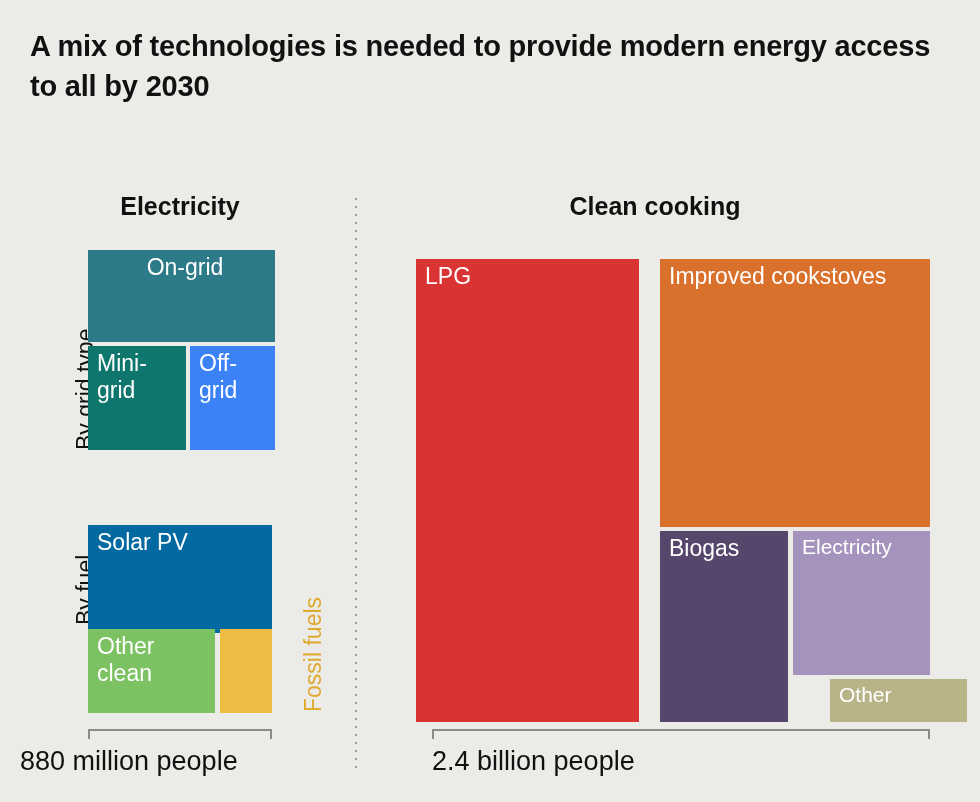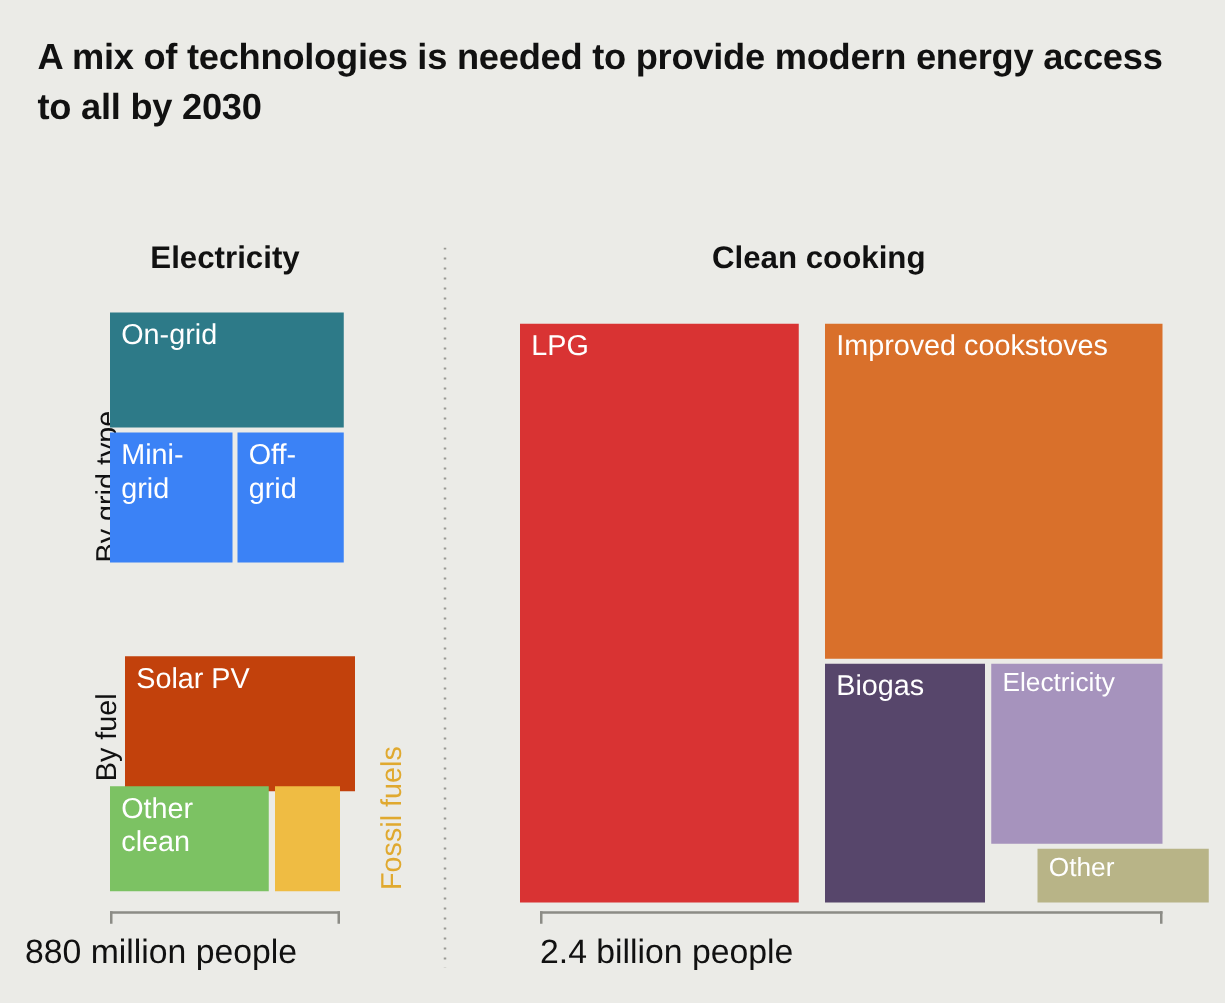--- a/index.html
+++ b/index.html
@@ -82,26 +82,26 @@
     font-size: 23px;
     line-height: 1.18;
     color: #ffffff;
     letter-spacing: 0px;
   }
   .cell.small .cell-label {
     font-size: 21px;
   }
 
   
-  #cell-ongrid   { left: 88px;  top: 250px; width: 187px; height: 92px;  background: #2d7a88; }
-  #cell-minigrid { left: 88px;  top: 346px; width: 98px;  height: 104px; background: #3b82f6; }
+  #cell-ongrid   { left: 88px;  top: 250px; width: 187px; height: 92px;  background: #2d7a88; text-align: center; }
+  #cell-minigrid { left: 88px;  top: 346px; width: 98px;  height: 104px; background: #0f766e; }
   #cell-offgrid  { left: 190px; top: 346px; width: 85px;  height: 104px; background: #3b82f6; }
 
   
-  #cell-solarpv    { left: 88px;  top: 525px; width: 184px; height: 108px; background: #c2410c; margin-left: 12px; }
+  #cell-solarpv    { left: 88px;  top: 525px; width: 184px; height: 108px; background: #0369a1; }
   #cell-otherclean { left: 88px;  top: 629px; width: 127px; height: 84px;  background: #7cc263; }
   #cell-fossil     { left: 220px; top: 629px; width: 52px;  height: 84px;  background: #efbc43; }
 
   
   #cell-lpg        { left: 416px; top: 259px; width: 223px; height: 463px; background: #d93333; }
   #cell-cookstoves { left: 660px; top: 259px; width: 270px; height: 268px; background: #d9702b; }
   #cell-biogas     { left: 660px; top: 531px; width: 128px; height: 191px; background: #57466b; }
   #cell-cookelec   { left: 793px; top: 531px; width: 137px; height: 144px; background: #a693bd; }
   #cell-cookother  { left: 793px; top: 679px; width: 137px; height: 43px;  background: #b8b487; margin-left: 37px; }
 

